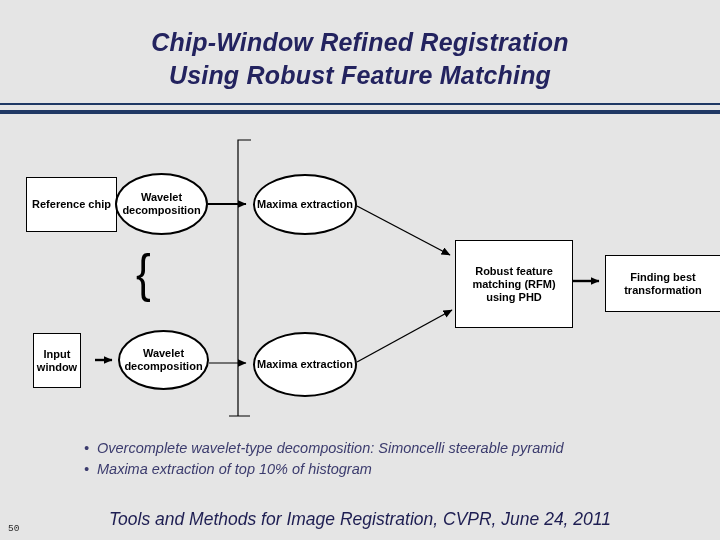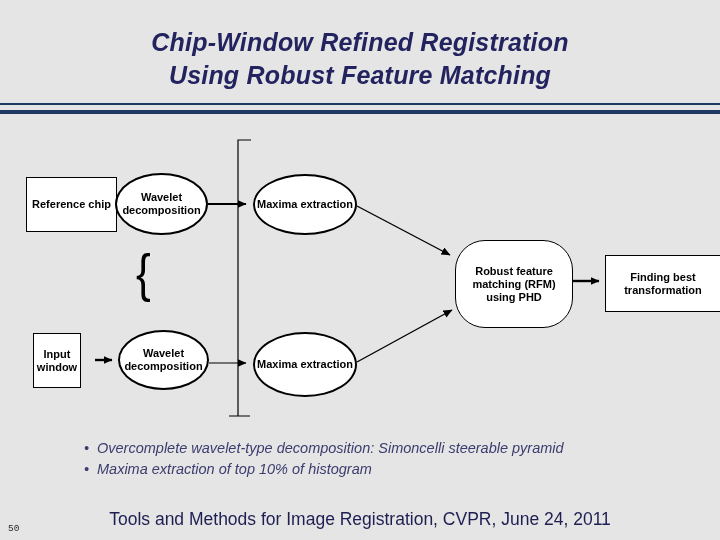--- a/index.html
+++ b/index.html
@@ -24,21 +24,21 @@
     position:absolute; display:flex; align-items:center; justify-content:center;
     text-align:center; font-weight:bold; color:#000; font-size:11px; line-height:13px;
     box-sizing:border-box; background:#fff;
   }
   .rect   { border:1.3px solid var(--shape_border,#000); }
   .ellip  { border:2px solid var(--shape_border,#000); border-radius:50%; }
 
   .box-reference { left:26px;  top:177px; width:91px;  height:55px; }
   .el-wavelet-t  { left:115px; top:173px; width:93px;  height:62px; }
   .el-maxima-t   { left:253px; top:174px; width:104px; height:61px; }
-  .box-rfm       { left:455px; top:240px; width:118px; height:88px; padding:10px;border-radius:30px; }
+  .box-rfm       { left:455px; top:240px; width:118px; height:88px; padding:10px; }
   .box-finding   { left:605px; top:255px; width:116px;  height:57px; padding:2px; }
   .box-input     { left:33px;  top:333px; width:48px;  height:55px; }
   .el-wavelet-b  { left:118px; top:330px; width:91px;  height:60px; }
   .el-maxima-b   { left:253px; top:332px; width:104px; height:65px; }
 
   
   .brace-glyph {
     position:absolute; left:136px; top:247px; font-size:52px; line-height:52px;
     font-weight:400; color:#000; transform:scaleX(0.85); transform-origin:left top;
   }
@@ -56,21 +56,21 @@
     position:absolute; left:84px; top:438px; width:600px;
     font-style:italic; font-size:14.5px; line-height:20.5px;
     color:var(--bullet_text,#3C3C6E);
   }
   .bullet-line { display:flex; }
   .bullet-marker { width:13px; flex:none; }
 
   
   .footer {
     position:absolute; left:0; top:509px; width:720px; text-align:center;
-    font-size:17.5px; color:var(--footer_text,#1E1E52);
+    font-style:italic; font-size:17.5px; color:var(--footer_text,#1E1E52);
   }
   .page-number {
     position:absolute; left:8px; top:523px; font-size:9.5px; color:#2a2a2a;font-family:Liberation Mono, monospace;
   }
 </style>
 </head>
 <body>
 
 <div class="slide">
 

